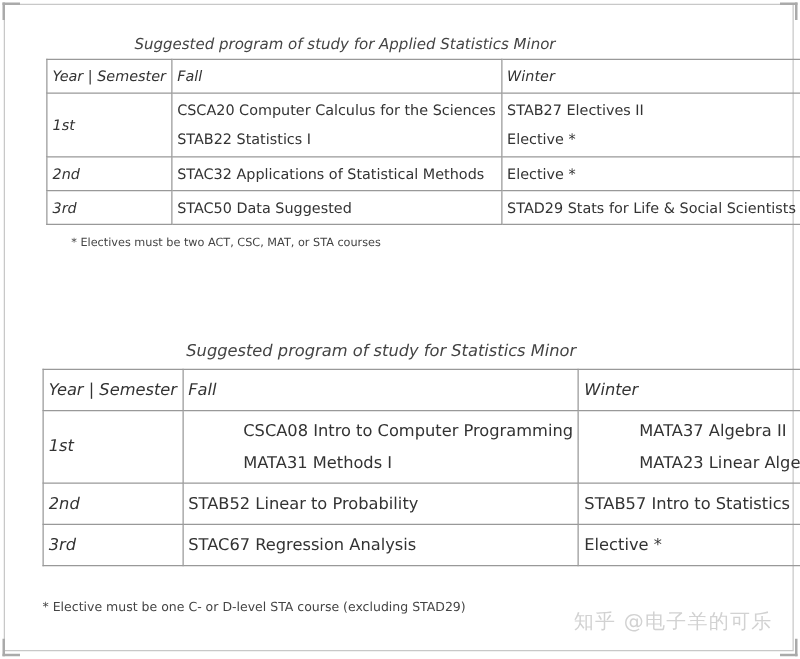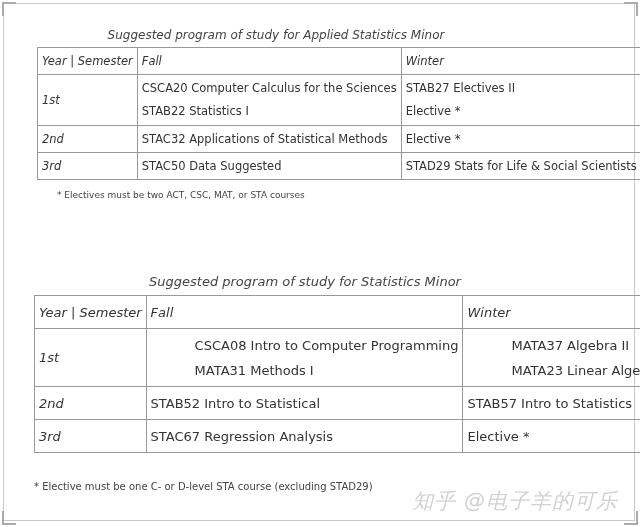--- a/index.html
+++ b/index.html
@@ -29,21 +29,21 @@
   #cap2 { left: 0; width: 610px; text-align: center; top: 274px; font-size: 13px; }
   #t2 { left: 34px; top: 295px; font-size: 13px; }
   #t2 td { height: 32px; }
   #t2 tr.two td { height: 57px; }
   #t2 tr.two td .line { line-height: 25px; margin-left: 44px; }
   #t2 td.c0 { width: 98px; }
   #t2 td.c1 { width: 252px; }
   #t2 td.c2 { width: 154px; }
   #note2 { position: absolute; left: 34px; top: 461px; font-size: 10px; color: #444; white-space: nowrap; margin-top: 20px; }
 
-  #watermark { position: absolute; right: 22px; top: 487px; font-size: 21px; color: #d2d2d2; letter-spacing: 1px; white-space: nowrap; font-style: italic; }
+  #watermark { position: absolute; right: 22px; top: 487px; font-size: 16px; color: #d2d2d2; letter-spacing: 1px; white-space: nowrap; }
 </style>
 </head>
 <body>
 
 <div class="frame"></div>
 <div class="corner-tl"></div>
 <div class="corner-tr"></div>
 <div class="corner-bl"></div>
 <div class="corner-br"></div>
 
@@ -94,21 +94,21 @@
       <span class="line">CSCA08 Intro to Computer Programming</span>
       <span class="line">MATA31 Methods I</span>
     </td>
     <td class="c2">
       <span class="line">MATA37 Algebra II</span>
       <span class="line">MATA23 Linear Algebra I</span>
     </td>
   </tr>
   <tr>
     <td class="c0 it">2nd</td>
-    <td class="c1">STAB52 Intro to Statistical</td>
+    <td class="c1">STAB52 Linear to Probability</td>
     <td class="c2">STAB57 Intro to Statistics</td>
   </tr>
   <tr>
     <td class="c0 it">3rd</td>
     <td class="c1">STAC67 Regression Analysis</td>
     <td class="c2">Elective *</td>
   </tr>
 </tbody>
   </table>
 <div id="note2">* Elective must be one C- or D-level STA course (excluding STAD29)</div>

